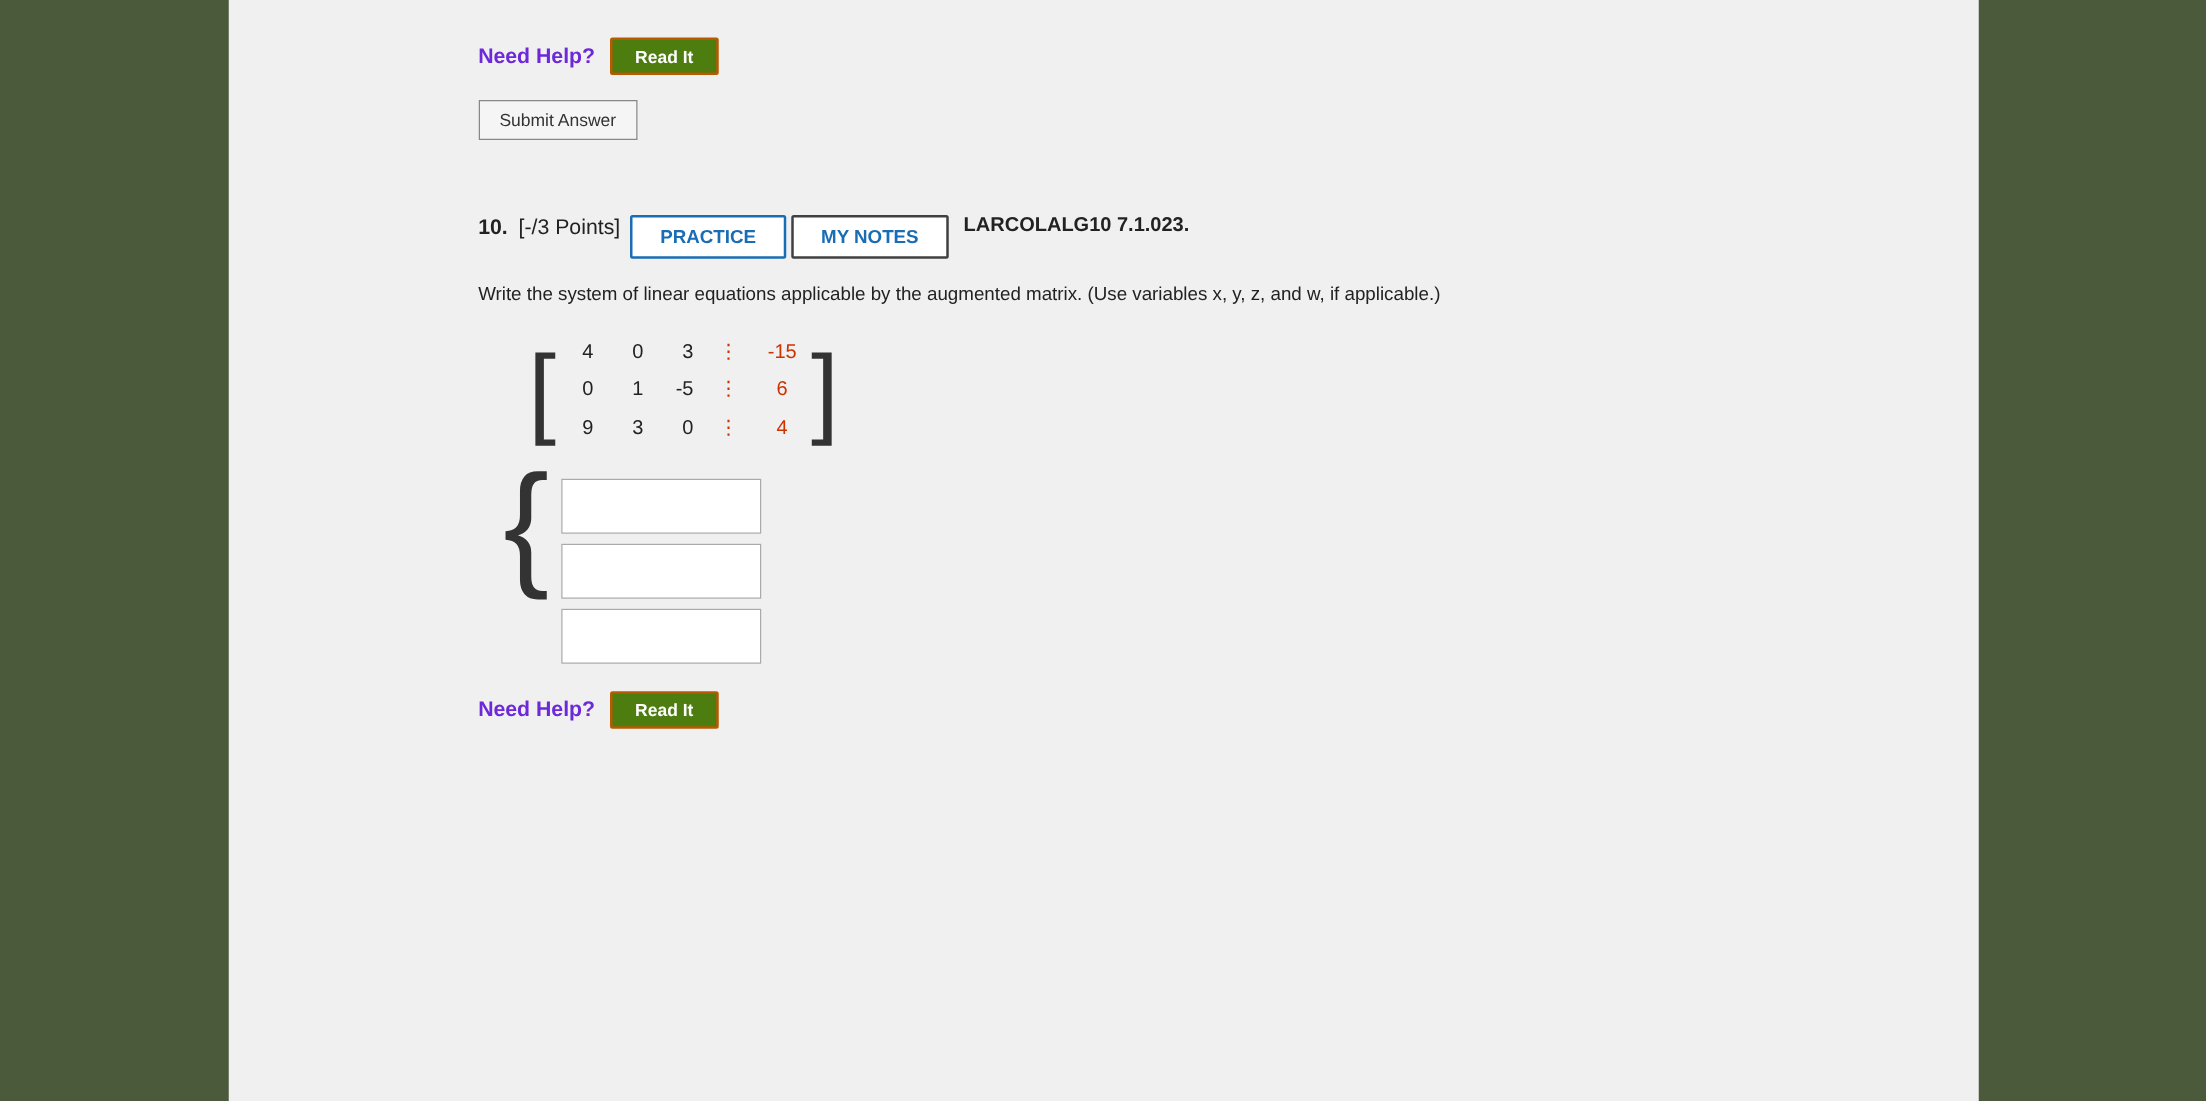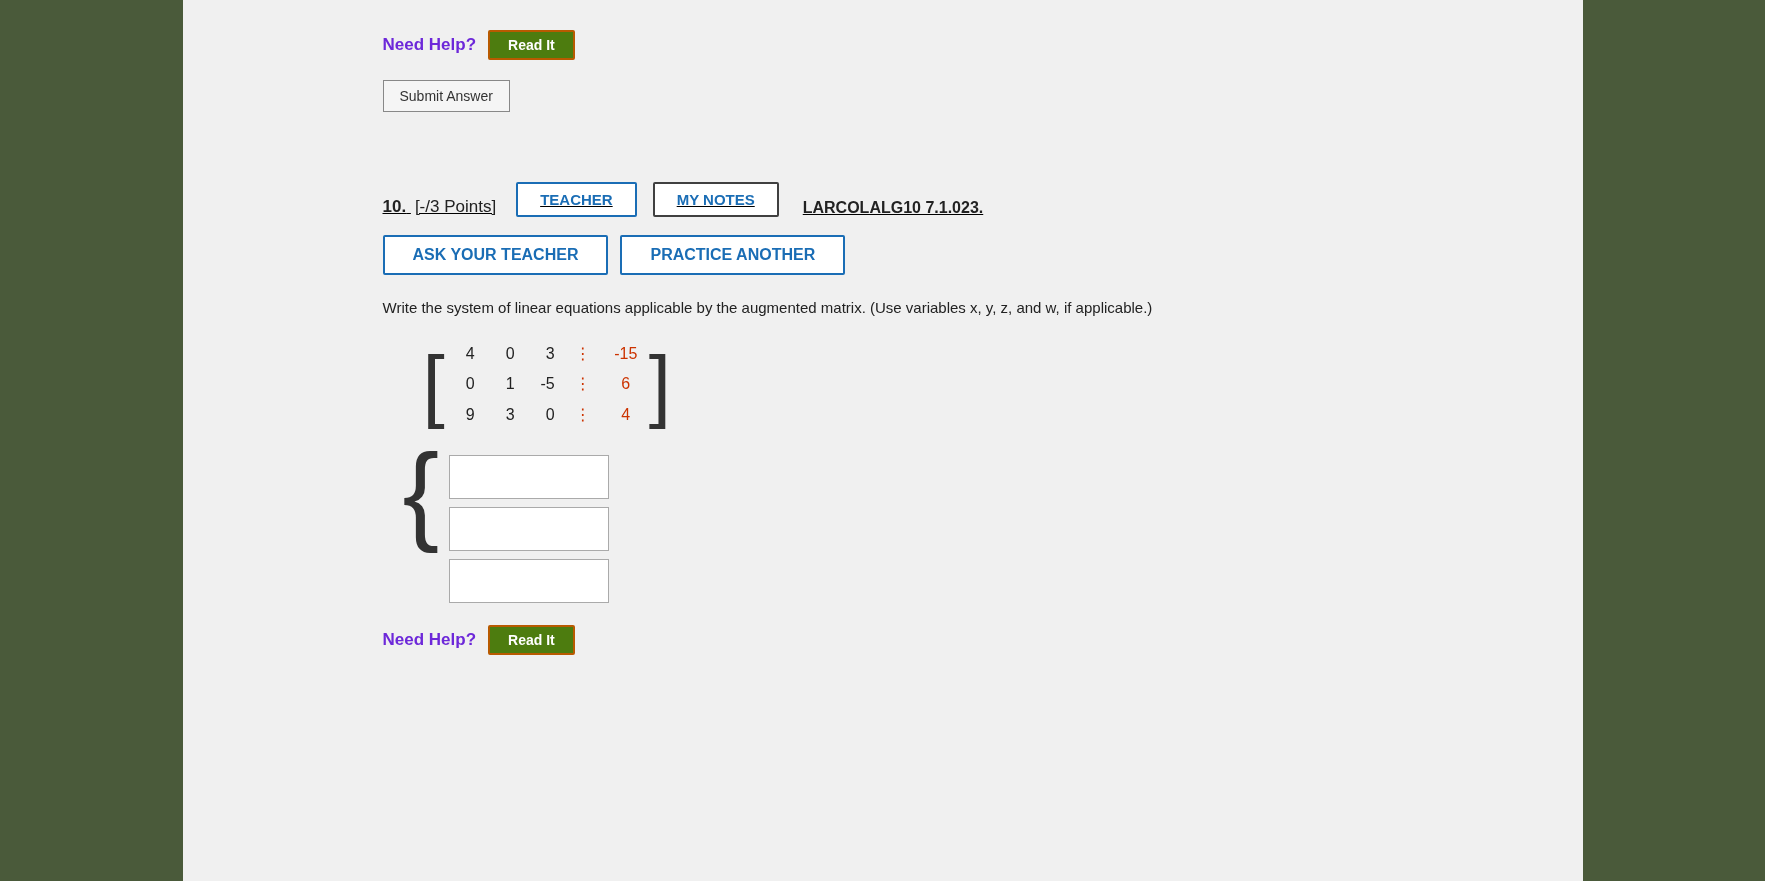--- a/index.html
+++ b/index.html
@@ -44,32 +44,31 @@
       cursor: pointer;
       border-radius: 2px;
     }
     .submit-answer-btn {
       background: #f5f5f5;
       color: #333;
       border: 1px solid #888;
       padding: 7px 16px;
       font-size: 14px;
       cursor: pointer;
-      margin-bottom: 30px;
+      margin-bottom: 20px;
     }
     .question-section {
       padding: 20px 0 20px 160px;
     }
     .question-header {
       display: flex;
-      align-items: flex-end;
-      gap: 16px;
+      align-items: flex-start;
+      gap: 4px;
       margin-bottom: 18px;
       flex-wrap: wrap;
-      text-decoration: underline;
     }
     .question-number {
       font-size: 17px;
       color: #222;
       font-weight: bold;
       margin-right: 4px;
     }
     .details-btn {
       background: white;
       color: #1a6db5;
@@ -216,29 +215,25 @@
     <button class="submit-answer-btn">Submit Answer</button>
   </div>
 
   <div class="question-section">
 
     <div class="question-header">
       <span class="question-number">
         <span>10.</span>
         <span style="font-weight:normal; margin-left:4px;">[-/3 Points]</span>
       </span>
-      <button class="details-btn">TEACHER</button>
+      <button class="details-btn">PRACTICE</button>
       <button class="my-notes-btn">MY NOTES</button>
       <span class="problem-id">LARCOLALG10 7.1.023.</span>
     </div>
 
-    <div class="action-buttons-row">
-      <button class="ask-teacher-btn">ASK YOUR TEACHER</button>
-      <button class="practice-another-btn">PRACTICE ANOTHER</button>
-    </div>
 
     <p class="problem-text">Write the system of linear equations applicable by the augmented matrix. (Use variables x, y, z, and w, if applicable.)</p>
 
     <div class="matrix-container">
       <span class="matrix-bracket-left">[</span>
       <div class="matrix-body">
 
         <div class="matrix-row">
           <span class="matrix-cell">4</span>
           <span class="matrix-cell">0</span>

